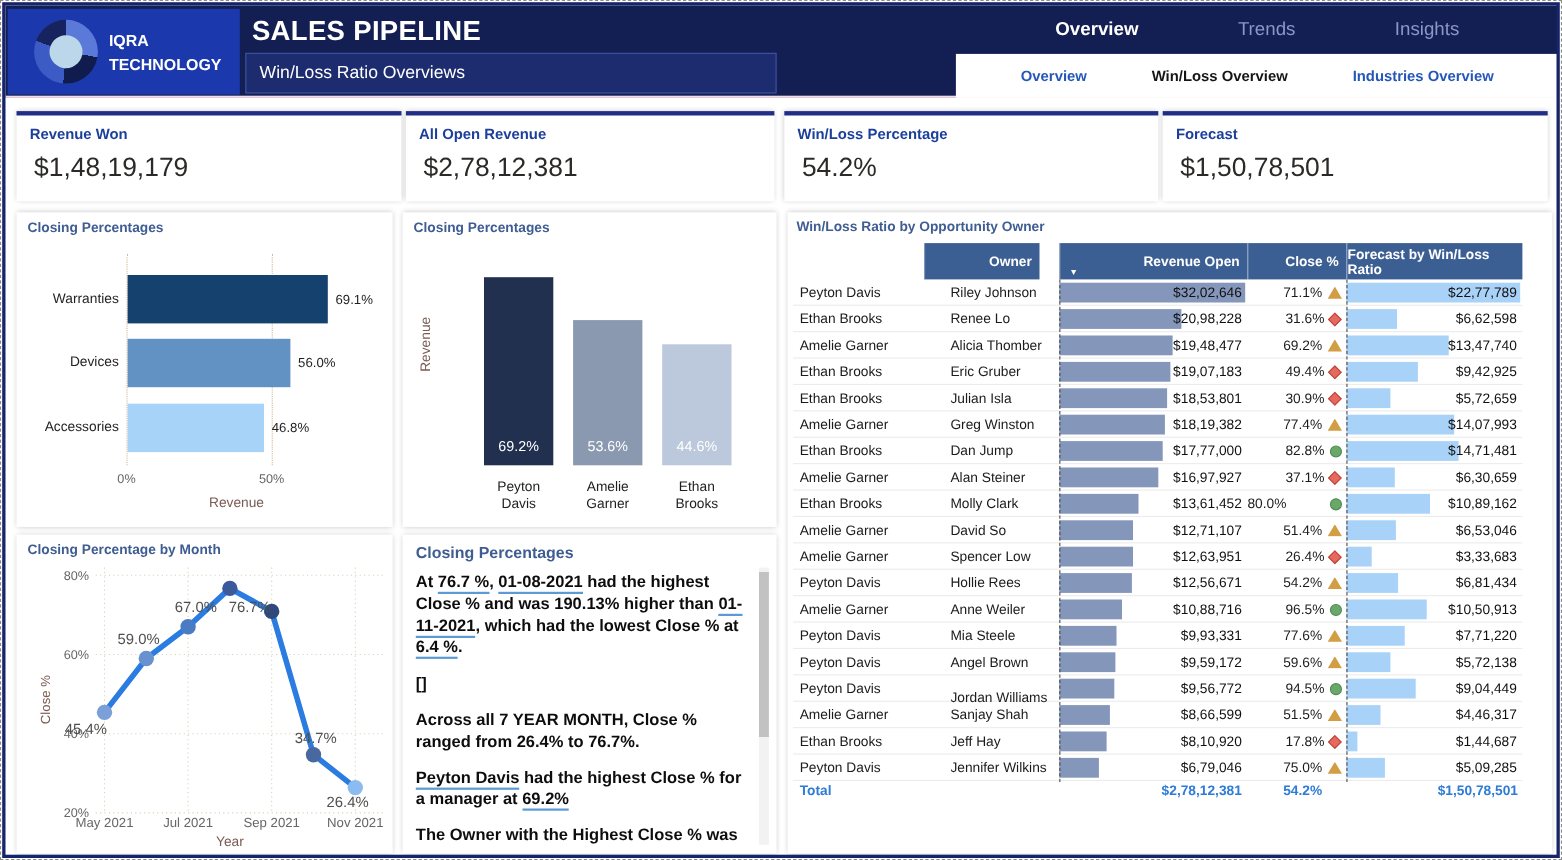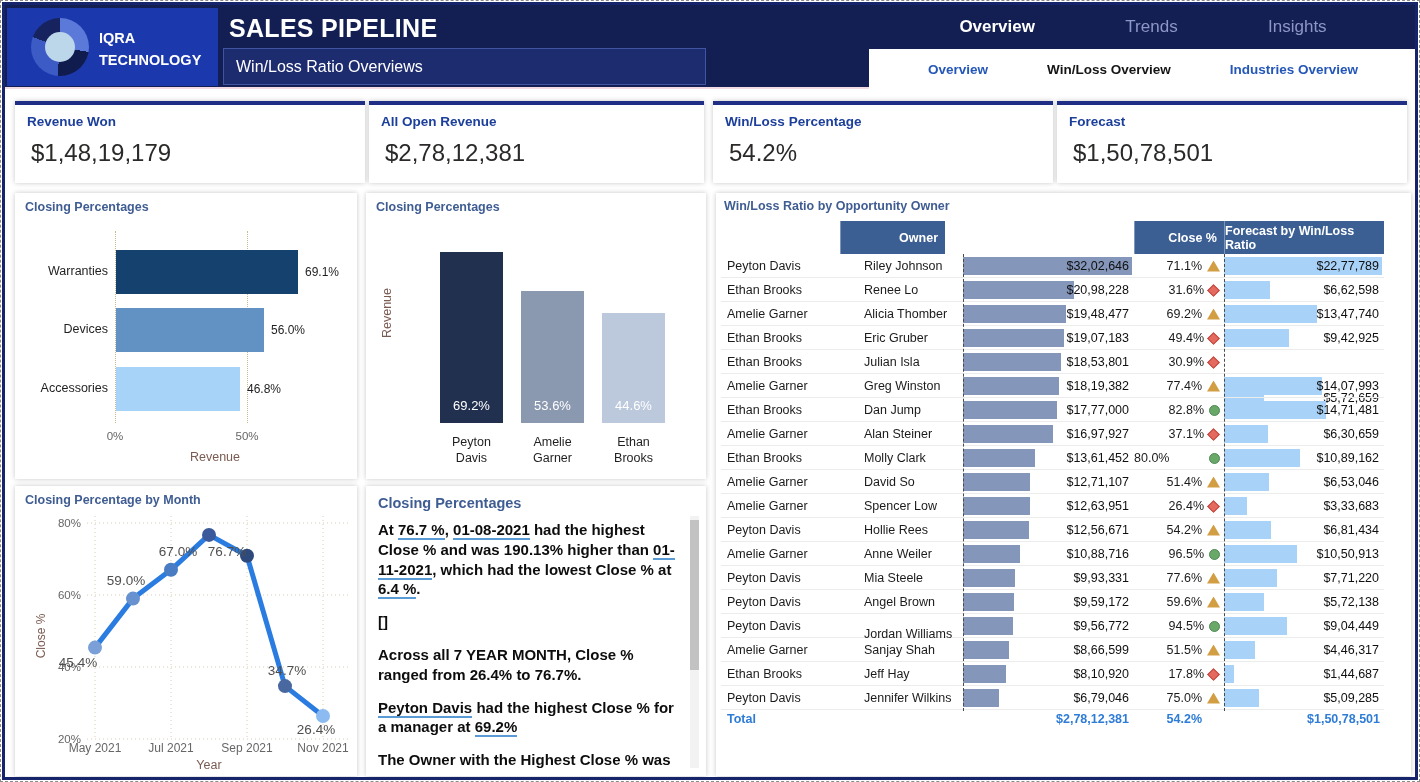--- a/index.html
+++ b/index.html
@@ -186,20 +186,21 @@
         <p><span>The Owner with the Highest Close % was</span></p>
       </div>
     <div class="sb-track">
       <div class="sb-thumb"></div>
     </div>
   </div>
 
   <div class="card" id="table-card" style="left:715px;top:192px;width:695px;height:583px;">
     <div class="card-title" style="left:8px;top:6px;">Win/Loss Ratio by Opportunity Owner</div>
       <div class="thead-cell" style="left: 124px; width: 105px; position: absolute;">Owner</div>
+      <div class="thead-cell" style="left: 247px; width: 171px; position: absolute;">Revenue Open<span class="sort-arrow">▼</span></div>
       <div class="thead-cell" style="left: 418px; width: 90px; position: absolute;">Close %</div>
       <div class="thead-cell" style="left: 508px; width: 160px; position: absolute;">Forecast by Win/Loss Ratio</div>
       <div class="trow" style="top: 61px; position: absolute;">
         <div class="tcell" style="left: 0px; width: 137px; padding-left: 6px; position: absolute;">Peyton Davis</div>
         <div class="tcell" style="left: 137px; width: 105px; padding-left: 6px; position: absolute;">Riley Johnson</div>
         <div class="tcell" style="left: 242px; width: 171px; position: absolute;">
           <div class="dbar" style="width: 169px; background: rgb(132, 150, 186); position: absolute;"></div>
           <div class="num" style="position: absolute;">$32,02,646</div>
         </div>
         <div class="tcell" style="left: 413px; width: 90px; justify-content: flex-end; padding-right: 4px; position: absolute;">
@@ -263,21 +264,21 @@
         <div class="tcell" style="left: 0px; width: 137px; padding-left: 6px; position: absolute;">Ethan Brooks</div>
         <div class="tcell" style="left: 137px; width: 105px; padding-left: 6px; position: absolute;">Julian Isla</div>
         <div class="tcell" style="left: 242px; width: 171px; position: absolute;">
           <div class="dbar" style="width: 98px; background: rgb(132, 150, 186); position: absolute;"></div>
           <div class="num" style="position: absolute;">$18,53,801</div>
         </div>
         <div class="tcell" style="left: 413px; width: 90px; justify-content: flex-end; padding-right: 4px; position: absolute;">
           <span>30.9%</span>
           <span class="ic ic-dia"></span>
         </div>
-        <div class="tcell" style="left: 503px; width: 160px; position: absolute; margin-top: 36px;">
+        <div class="tcell" style="left: 503px; width: 160px; position: absolute;">
           <div class="dbar" style="width: 40px; background: rgb(169, 210, 248); position: absolute;"></div>
           <div class="num" style="position: absolute;">$5,72,659</div>
         </div>
       </div>
       <div class="trow" style="top: 181px; position: absolute;">
         <div class="tcell" style="left: 0px; width: 137px; padding-left: 6px; position: absolute;">Amelie Garner</div>
         <div class="tcell" style="left: 137px; width: 105px; padding-left: 6px; position: absolute;">Greg Winston</div>
         <div class="tcell" style="left: 242px; width: 171px; position: absolute;">
           <div class="dbar" style="width: 96px; background: rgb(132, 150, 186); position: absolute;"></div>
           <div class="num" style="position: absolute;">$18,19,382</div>

